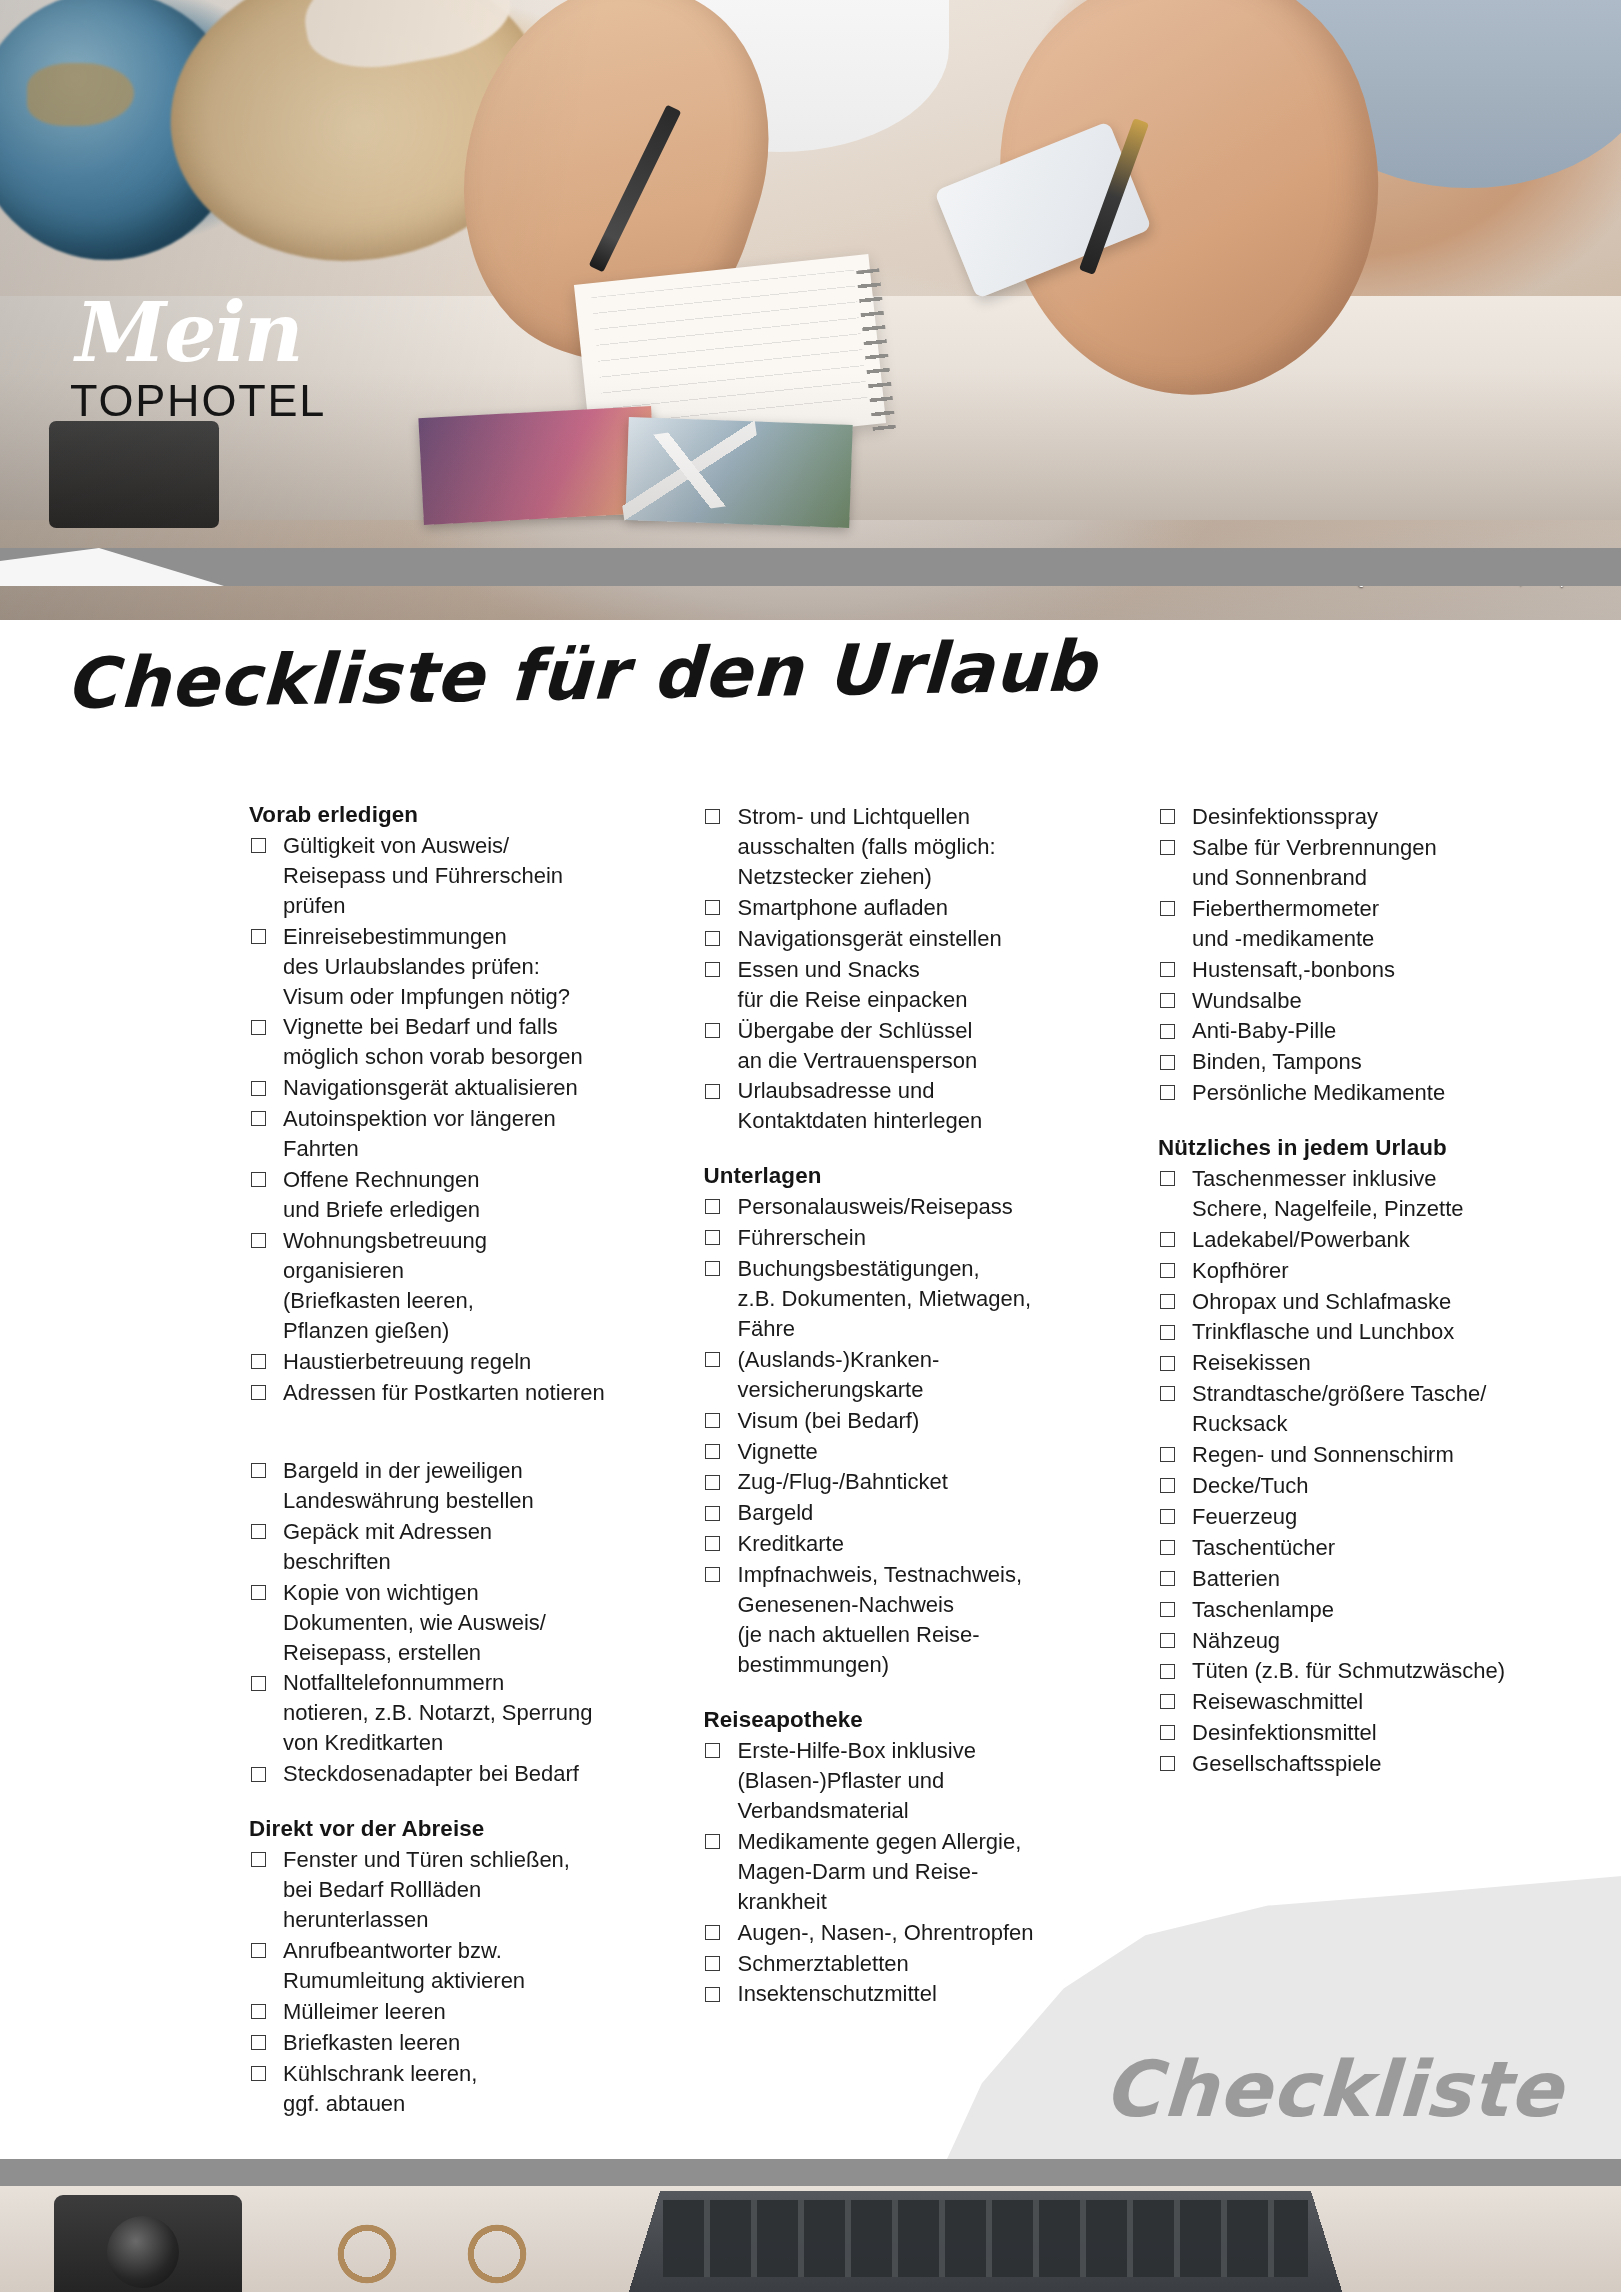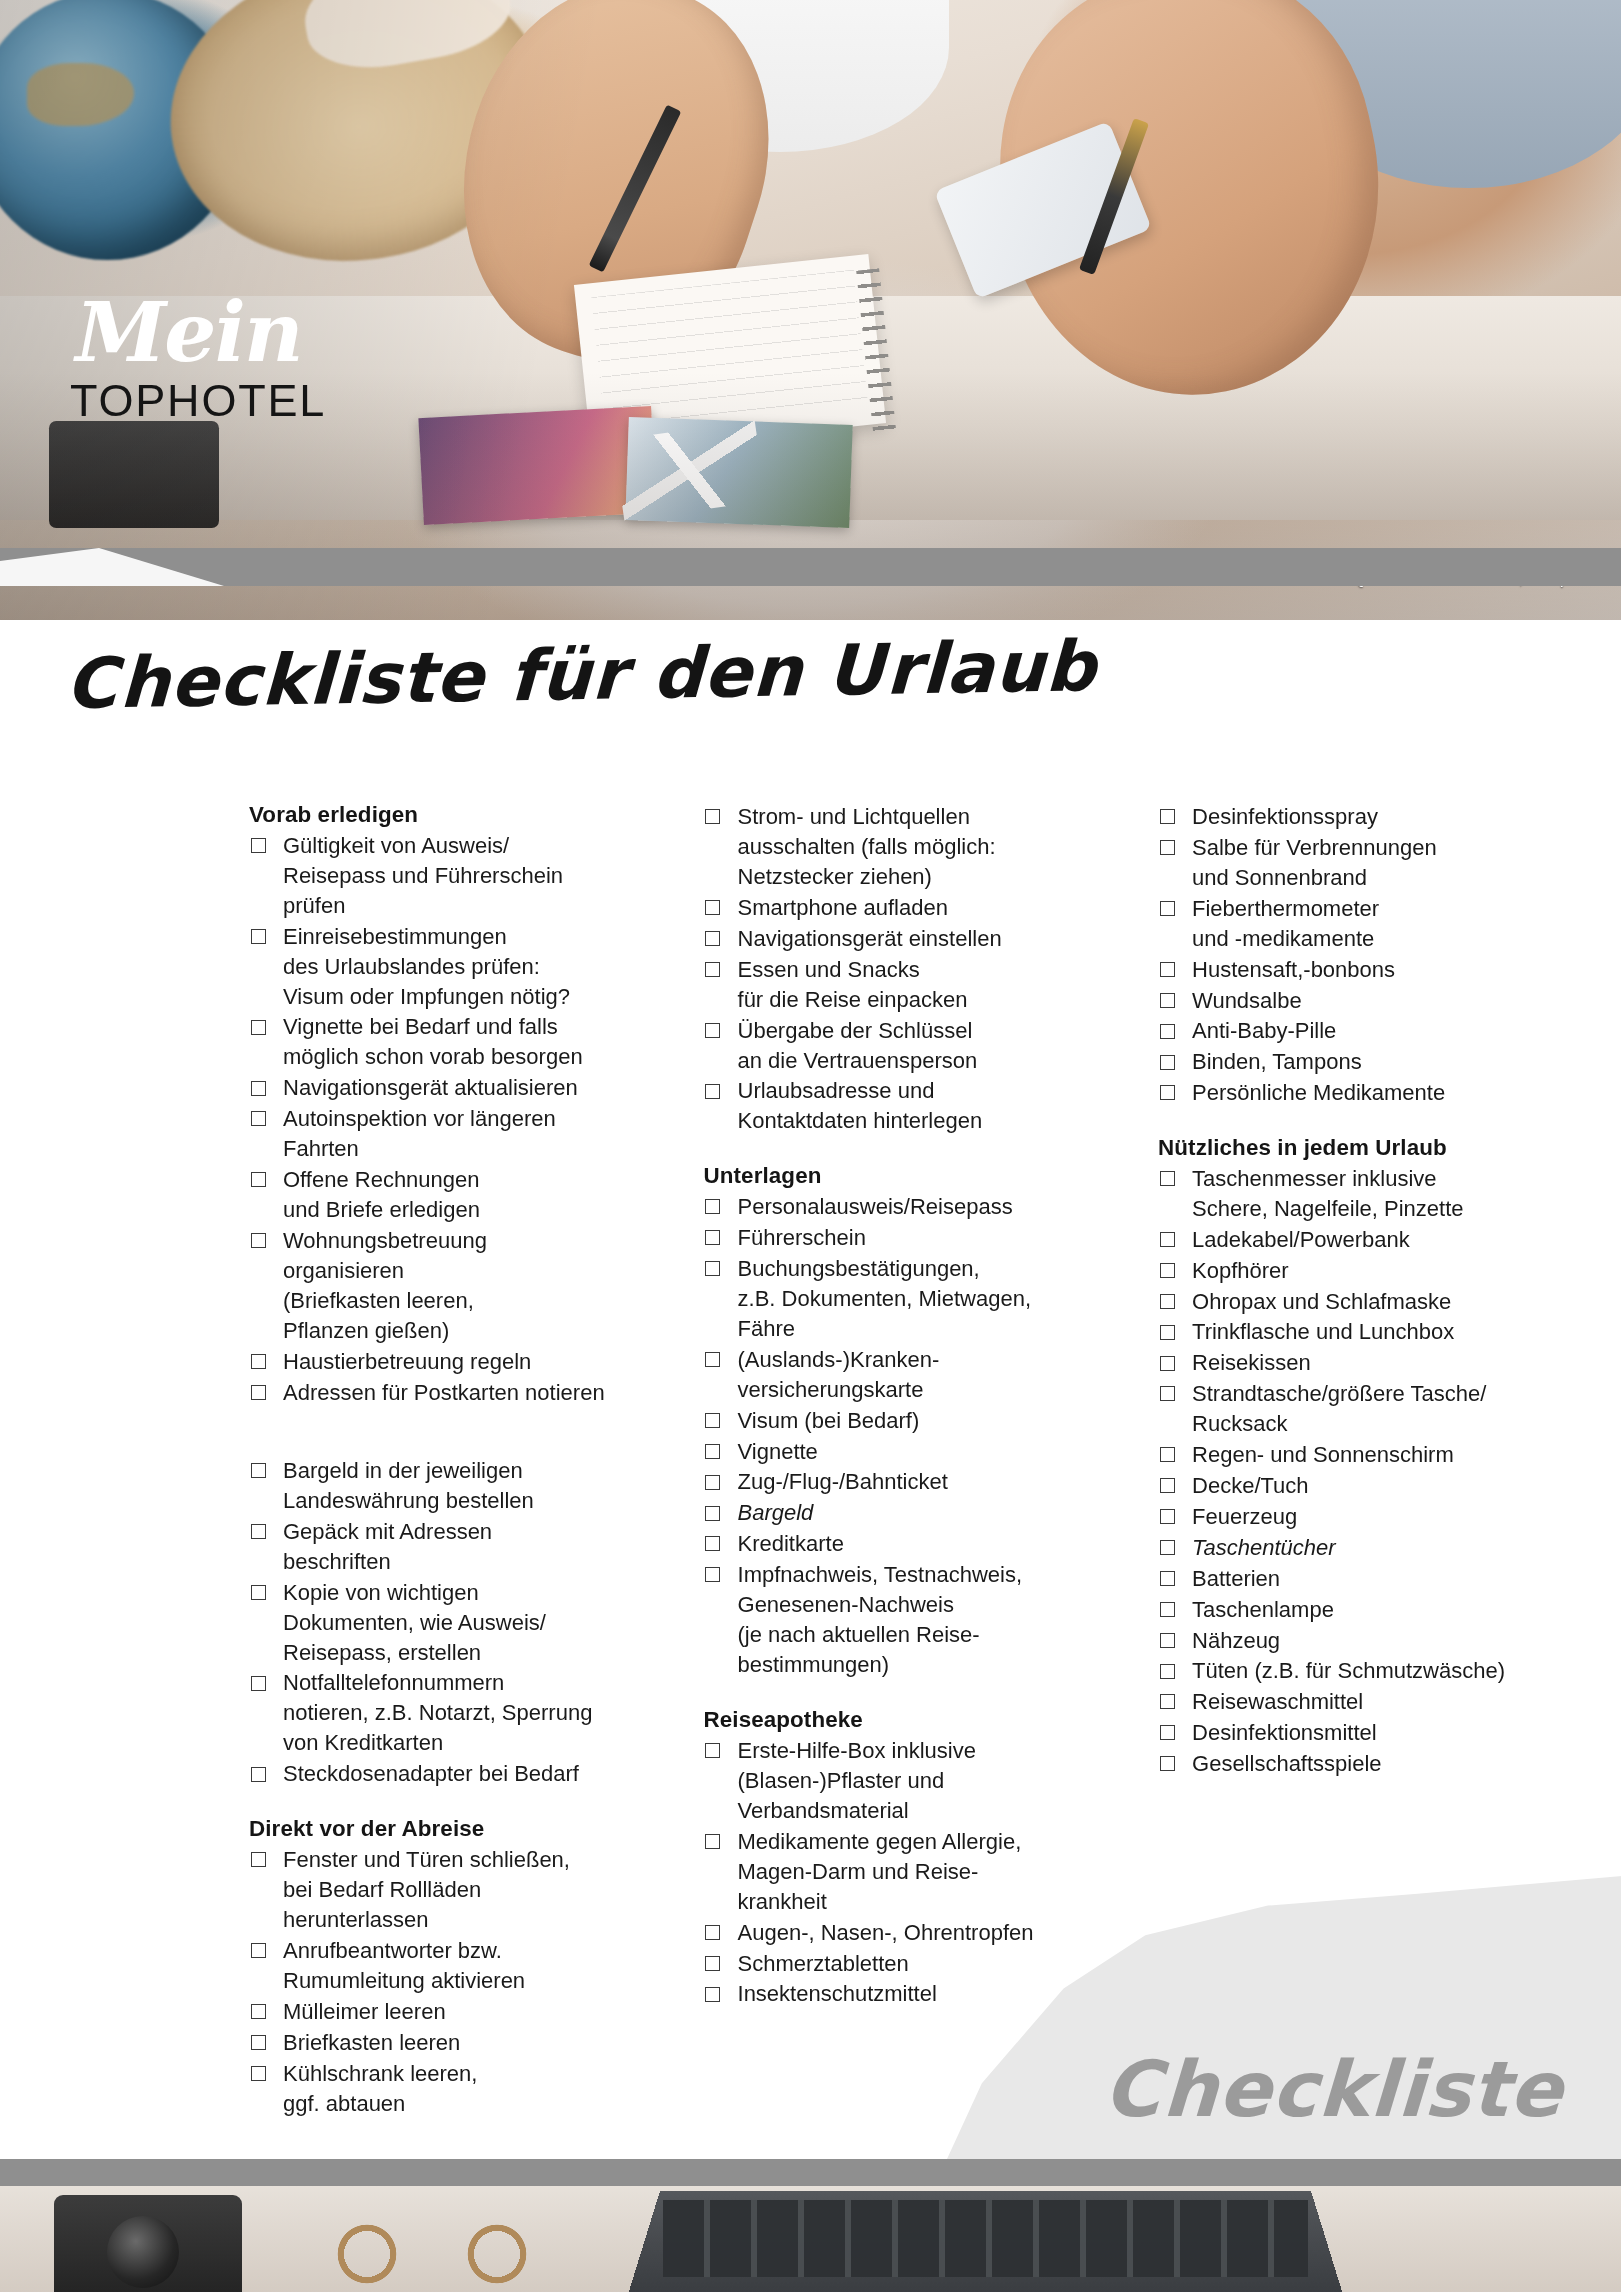--- a/index.html
+++ b/index.html
@@ -583,21 +583,21 @@
             <li>
               <span class="box"></span>
               <span class="txt" style="white-space: pre-line;">Vignette</span>
             </li>
             <li>
               <span class="box"></span>
               <span class="txt" style="white-space: pre-line;">Zug-/Flug-/Bahnticket</span>
             </li>
             <li>
               <span class="box"></span>
-              <span class="txt" style="white-space: pre-line; font-style: italic;">Bargeld</span>
+              <span class="txt" style="white-space: pre-line;">Bargeld</span>
             </li>
             <li>
               <span class="box"></span>
               <span class="txt" style="white-space: pre-line;">Kreditkarte</span>
             </li>
             <li>
               <span class="box"></span>
               <span class="txt" style="white-space: pre-line;">Impfnachweis, Testnachweis,
 Genesenen-Nachweis
 (je nach aktuellen Reise-
@@ -714,21 +714,21 @@
             <li>
               <span class="box"></span>
               <span class="txt" style="white-space: pre-line;">Decke/Tuch</span>
             </li>
             <li>
               <span class="box"></span>
               <span class="txt" style="white-space: pre-line;">Feuerzeug</span>
             </li>
             <li>
               <span class="box"></span>
-              <span class="txt" style="white-space: pre-line; font-style: italic;">Taschentücher</span>
+              <span class="txt" style="white-space: pre-line;">Taschentücher</span>
             </li>
             <li>
               <span class="box"></span>
               <span class="txt" style="white-space: pre-line;">Batterien</span>
             </li>
             <li>
               <span class="box"></span>
               <span class="txt" style="white-space: pre-line;">Taschenlampe</span>
             </li>
             <li>

